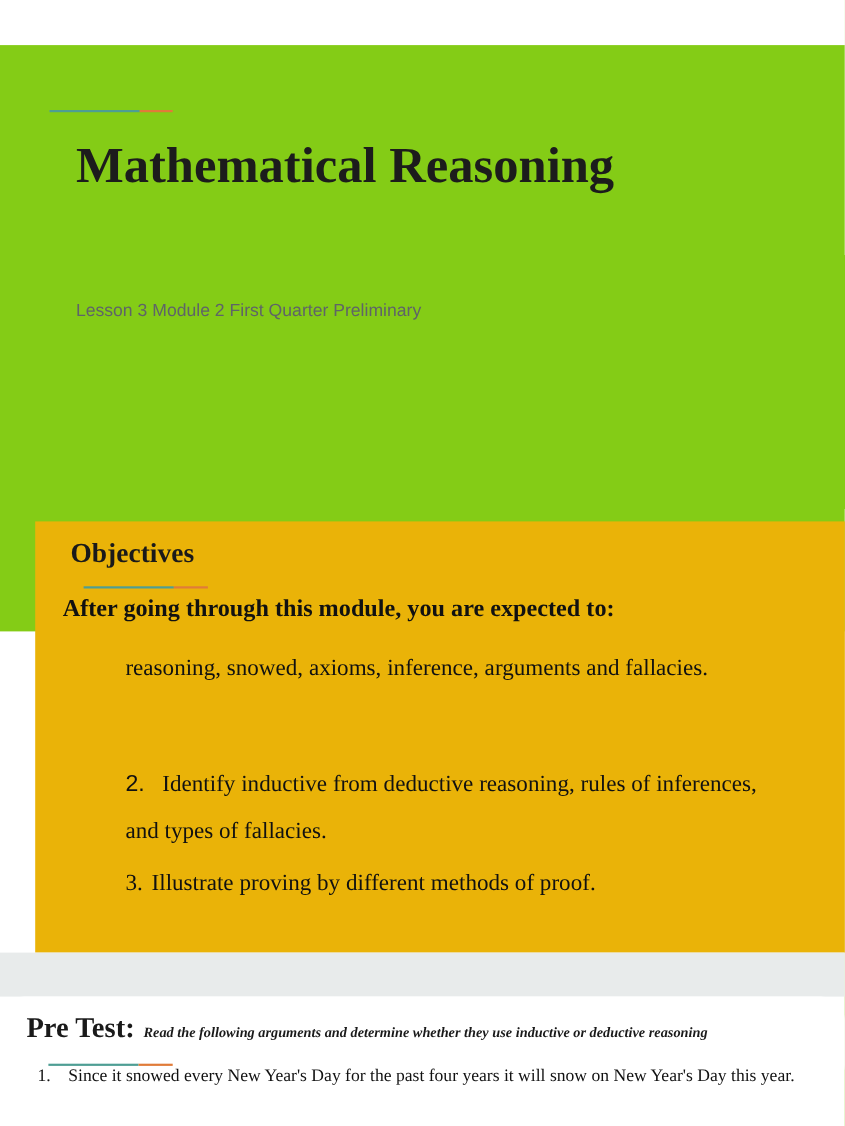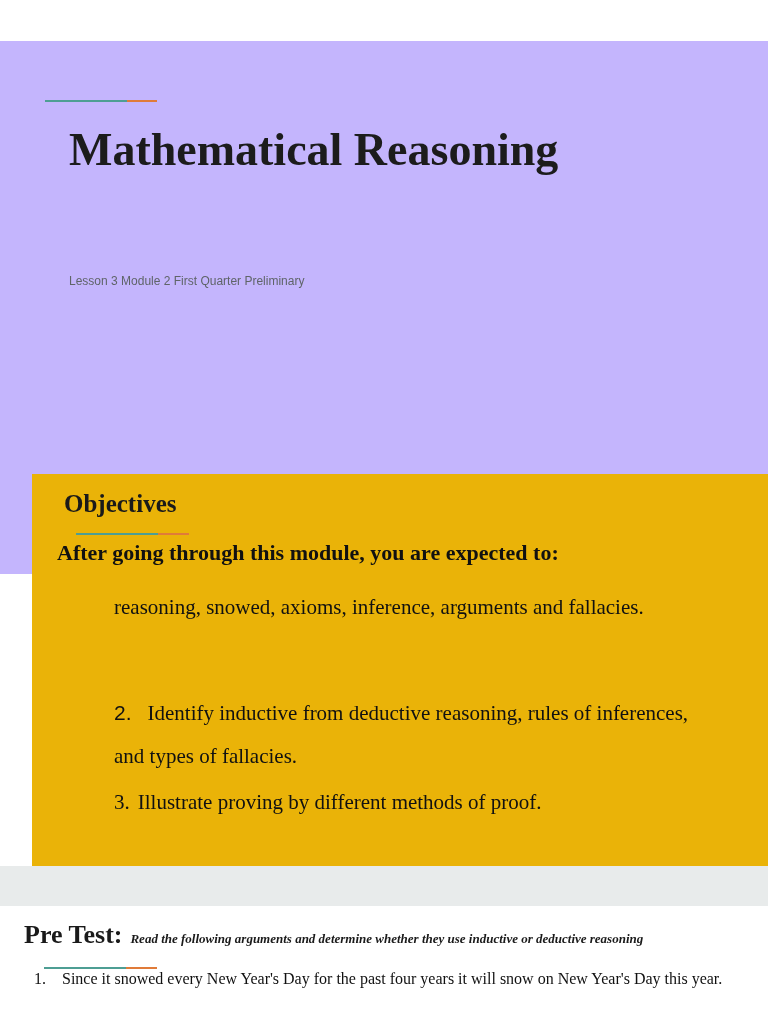--- a/index.html
+++ b/index.html
@@ -1,23 +1,23 @@
 <!DOCTYPE html>
 <html><head>
 <meta charset="utf-8">
 <style>
   html, body { margin:0; padding:0; }
   body { width:768px; height:1024px; background:#ffffff; position:relative; overflow:hidden; font-family:"Liberation Serif", serif; color:#111; }
   .top-white { position:absolute; left:0; top:0; width:768px; height:41px; background:#ffffff; }
-  .title-slide { position:absolute; left:0; top:41px; width:768px; height:533px; background:#c4b5fd; }
+  .title-slide { position:absolute; left:0; top:41px; width:768px; height:533px; background:#84cc16; }
   .accent { position:absolute; height:2px; display:flex; }
   .accent .teal { background:#4e9e94; height:2px; }
   .accent .orange { background:#e07b39; height:2px; }
   .main-title { position:absolute; left:69px; top:82px; font-family:"Liberation Serif", serif; font-weight:bold; font-size:46px; color:#1c1c1c; margin:0; letter-spacing:0px; white-space:nowrap; }
-  .subtitle { position:absolute; left:69px; top:233px; font-family:"Liberation Sans", sans-serif; font-size:12px; color:#5f6468; white-space:nowrap; }
+  .subtitle { position:absolute; left:69px; top:233px; font-family:"Liberation Sans", sans-serif; font-size:16px; color:#5f6468; white-space:nowrap; }
   .obj-slide { position:absolute; left:0; top:474px; width:768px; height:392px; background:#eab308;margin-left:32px; }
   .obj-title { position:absolute; left:32px; top:16px; font-weight:bold; font-size:25px; color:#1a1a1a; margin:0; }
   .obj-intro { position:absolute; left:25px; top:66px; font-size:22px; color:#111; white-space:nowrap;font-weight:bold; }
   .obj-item { position:absolute; left:82px; font-size:21px; color:#111; line-height:43px; width:660px; }
   .obj-item .num { font-family:"Liberation Sans", sans-serif; font-size:21px; margin-right:16px; }
   .obj-item .num3 { font-family:"Liberation Serif", serif; margin-right:8px; }
   .gray-band { position:absolute; left:0; top:866px; width:768px; height:40px; background:#e8ebeb; }
   .pre-slide { position:absolute; left:0; top:906px; width:768px; height:84px; background:#ffffff;border-radius:22px; }
   .pre-title { position:absolute; left:24px; top:14px; white-space:nowrap; }
   .pre-title .big { font-weight:bold; font-size:26px; color:#1a1a1a; }

